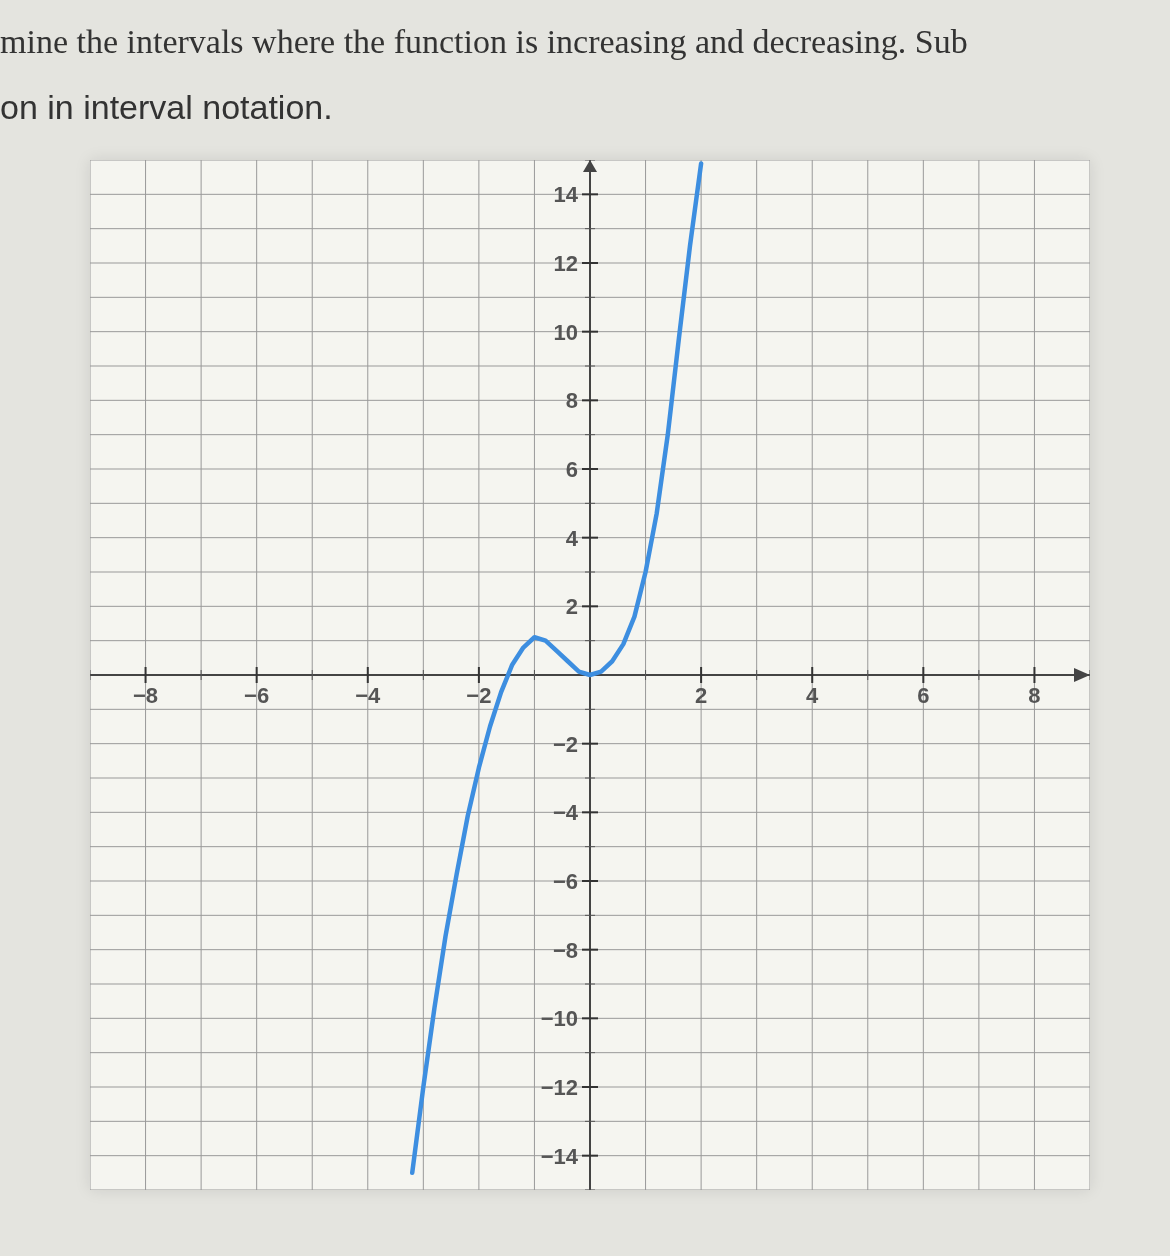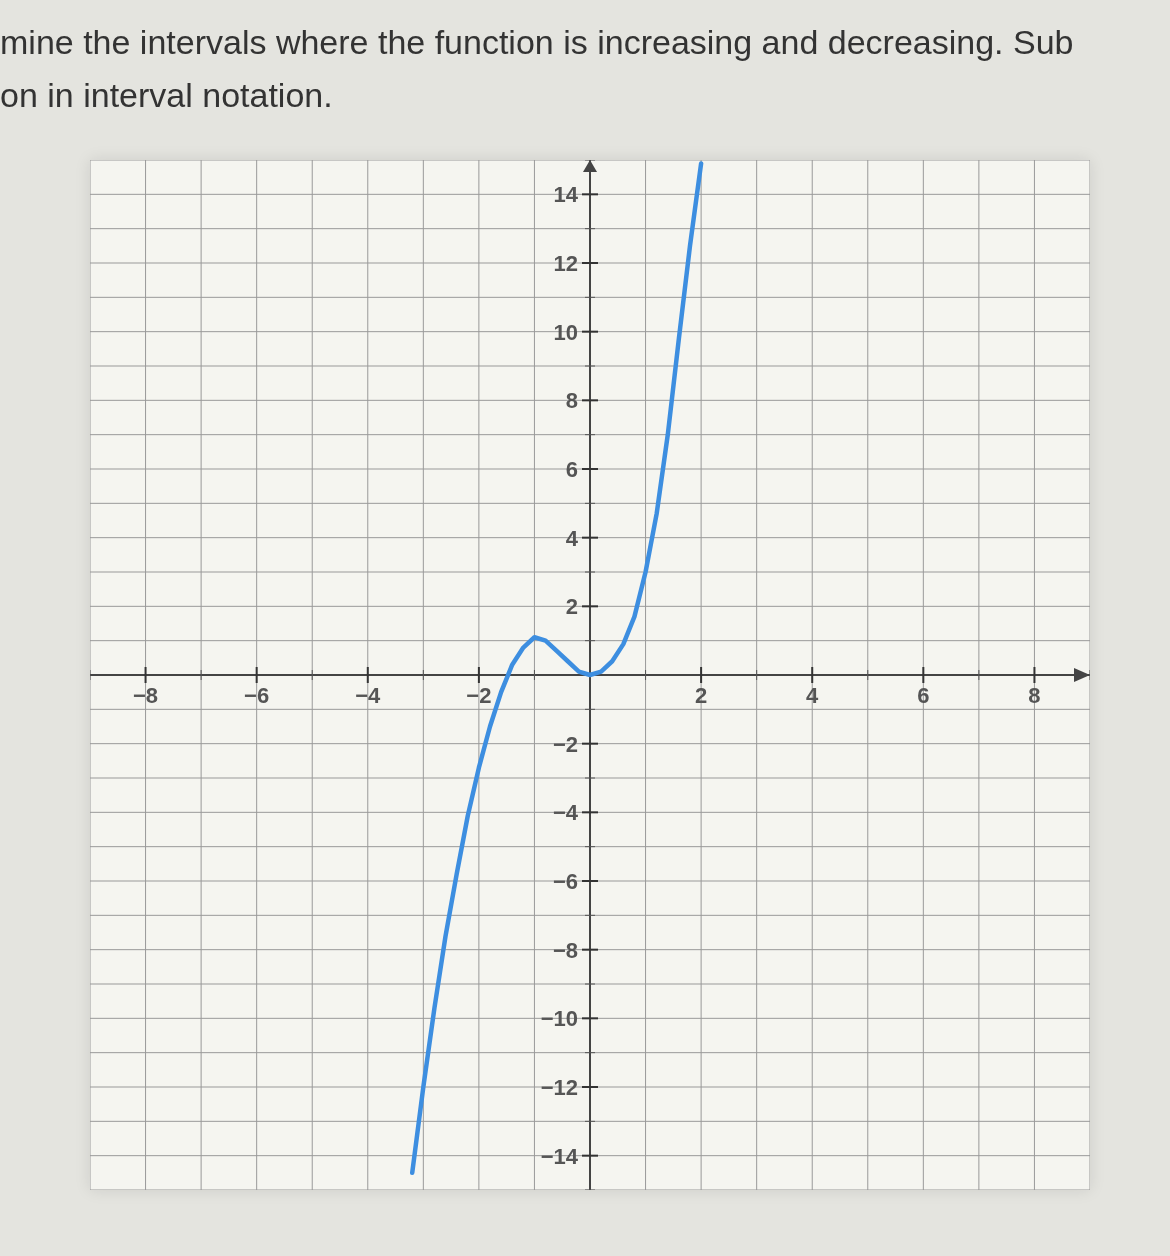--- a/index.html
+++ b/index.html
@@ -20,22 +20,22 @@
   .question-text {
     position: absolute;
     top: 10px;
     left: 0;
     right: 0;
     font-size: 34px;
     color: #333;
     line-height: 1.6;
     font-family: Arial, Helvetica, sans-serif;
   }
-  .line1 { position:absolute; top: 5px; left:0; white-space:nowrap; }
-  .line2 { position:absolute; top: 58px; left:0; white-space:nowrap; }
+  .line1 { position:absolute; top: 5px; left:0; white-space:nowrap;font-family:Liberation Serif, serif; }
+  .line2 { position:absolute; top: 70px; left:0; white-space:nowrap; }
   .chart-wrap {
     position:absolute;
     top: 160px;
     left: 90px;
     width: 1000px;
     height: 1030px;
     background: #f5f5f0;
     box-shadow: 0 0 15px rgba(0,0,0,0.1);
   }
   svg { display:block; }

